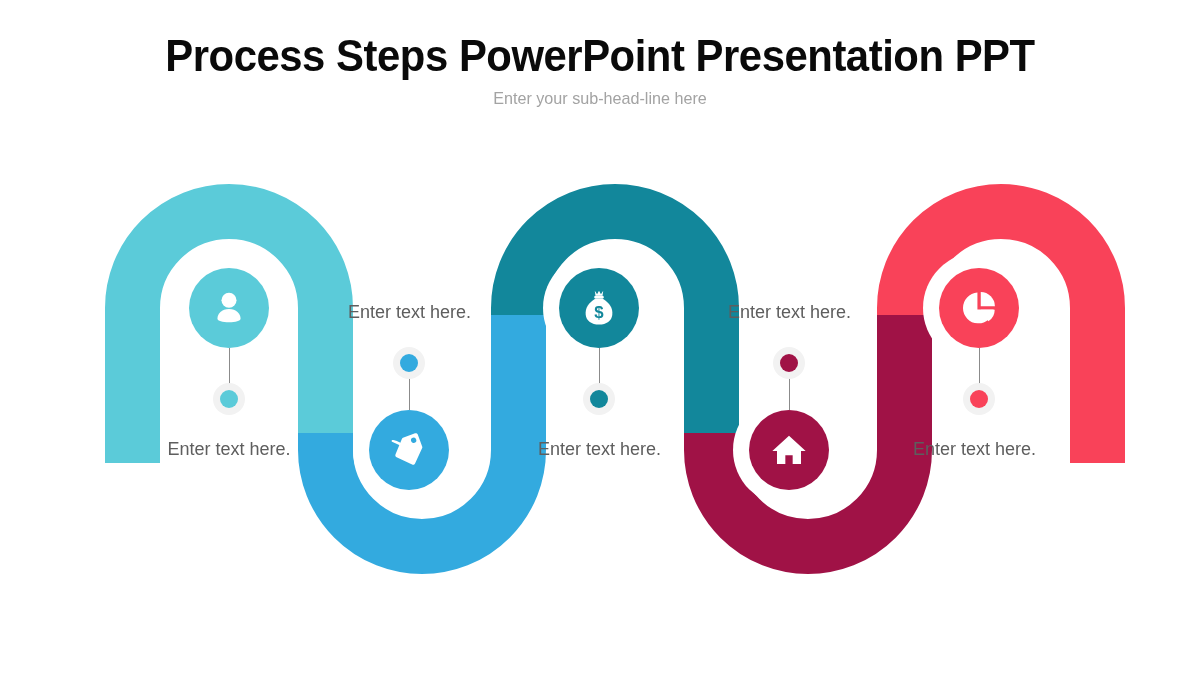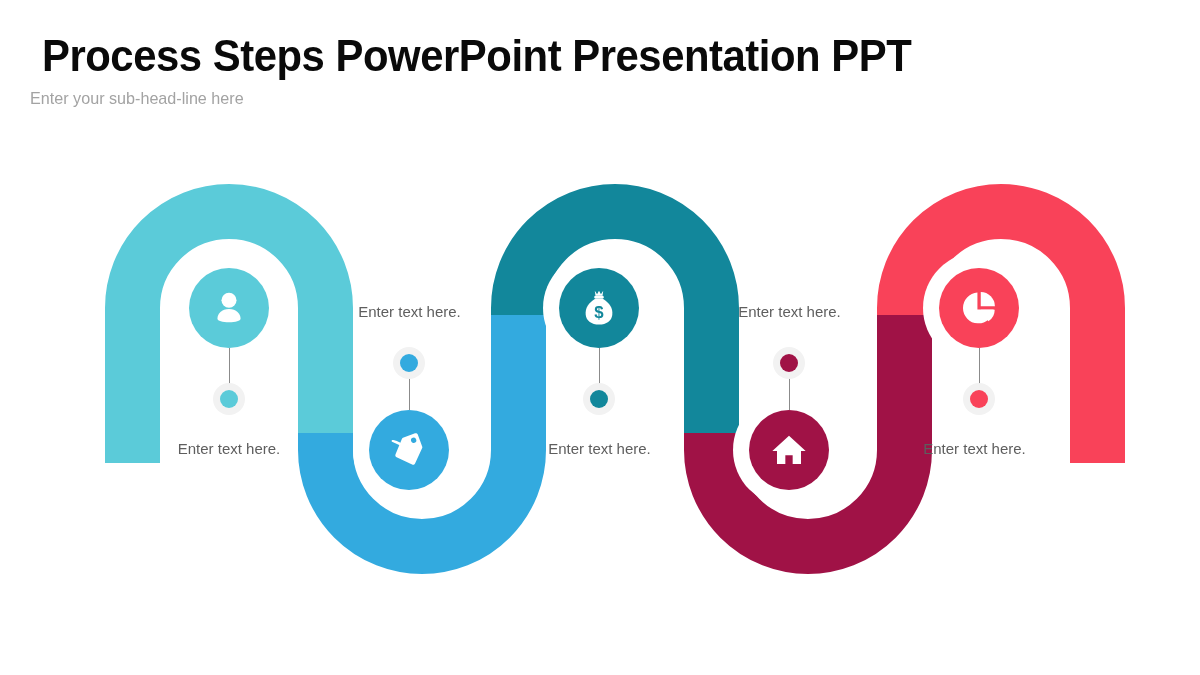--- a/index.html
+++ b/index.html
@@ -20,20 +20,21 @@
     height: 675px;
     background: #ffffff;
   }
 
   
   .header {
     position: absolute;
     top: 0;
     left: 0;
     width: 1200px;
+    text-align: center;
     padding-top: 30px;
     box-sizing: border-box;
   }
   .slide-title {
     font-family: "Liberation Sans", sans-serif;
     font-weight: bold;
     font-size: 45px;
     line-height: 52px;
     letter-spacing: -0.5px;
     color: #0a0a0a;
@@ -96,21 +97,21 @@
 
   .connector {
     position: absolute;
     width: 1px;
     background: #8b8b8b;
   }
 
   .caption {
     position: absolute;
     font-family: "Liberation Sans", sans-serif;
-    font-size: 15px;
+    font-size: 18px;
     line-height: 18px;
     color: #5e5e5e;
     white-space: nowrap;
     text-align: center;
   }
 </style>
 </head>
 <body style="background: rgb(255, 255, 255);">
 
 <div id="slide">

